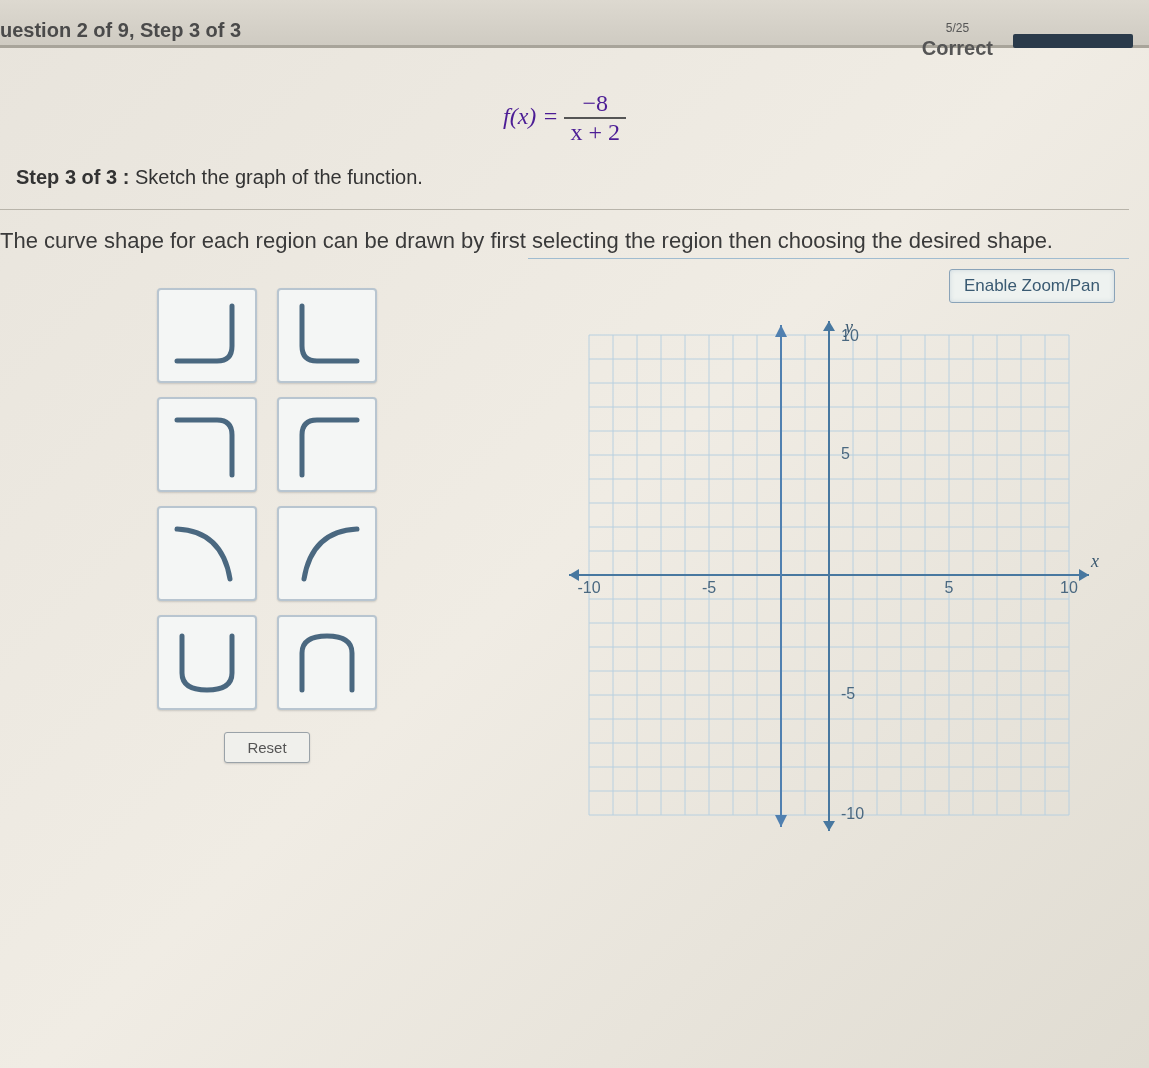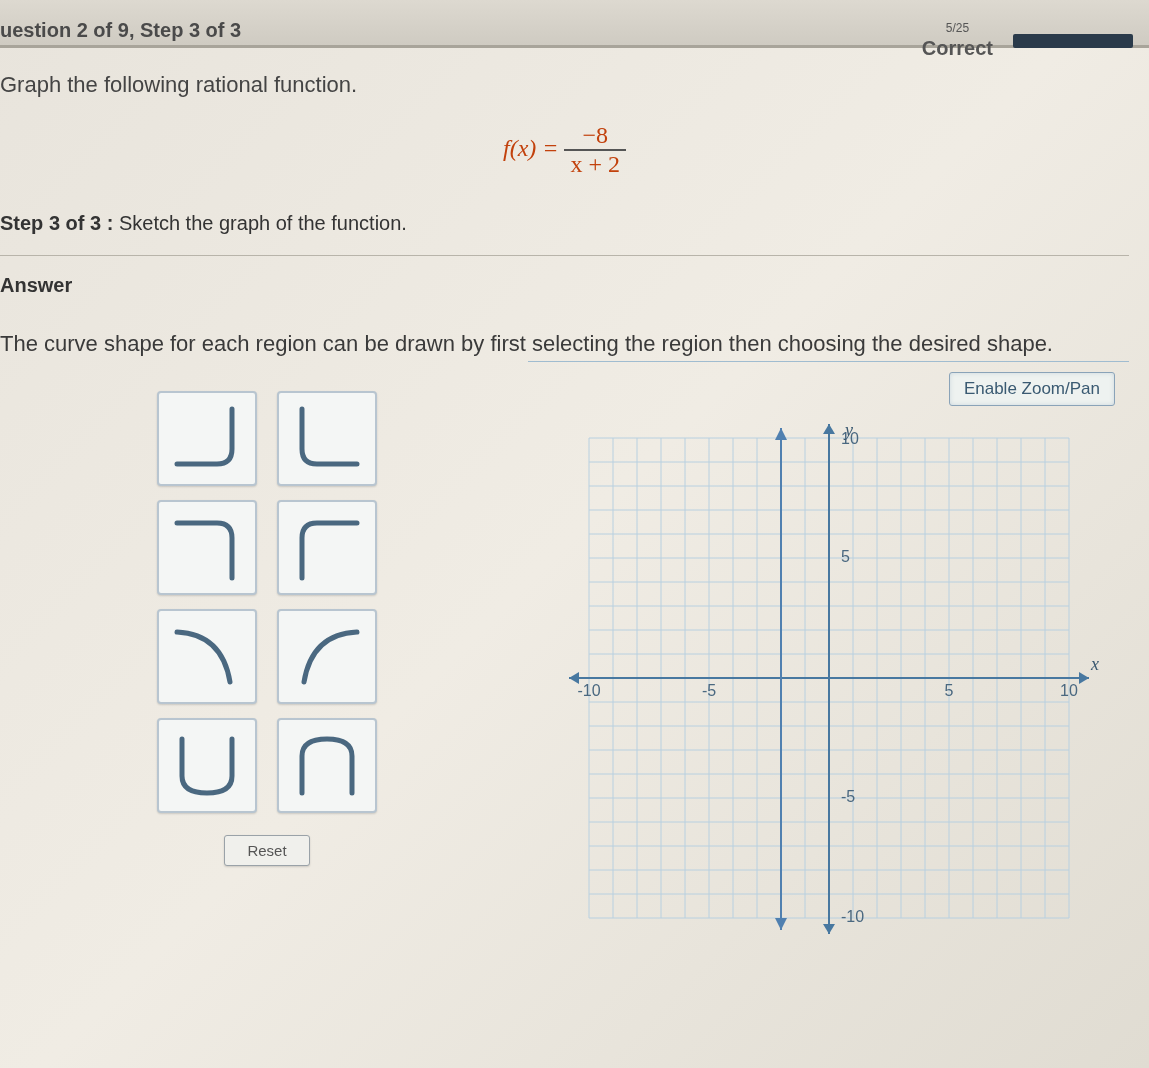--- a/index.html
+++ b/index.html
@@ -49,23 +49,23 @@
     padding: 24px 20px 0 0;
   }
   .instruction {
     font-size: 22px;
     color: #444;
     margin-bottom: 24px;
     padding-left: 0;
   }
   .equation-wrap {
     text-align: center;
-    margin: 18px 0 34px 0;
+    margin: 18px 0 20px 0;
     font-size: 24px;
-    color: #c2410c;
+    color: #4c1d95;
     font-style: italic;
     font-family: "Times New Roman", serif;
   }
   .equation-wrap .frac {
     display: inline-block;
     vertical-align: middle;
     text-align: center;
     font-style: normal;
   }
   .equation-wrap .frac .num {
@@ -74,20 +74,21 @@
     padding: 0 6px;
   }
   .equation-wrap .frac .den {
     display: block;
     padding: 0 6px;
   }
   .step-line {
     font-size: 20px;
     color: #333;
     margin-bottom: 20px;
+    margin-left: 16px;
   }
   .step-line b { font-weight: bold; }
   hr.sep {
     border: none;
     border-top: 1px solid #b8b4aa;
     margin: 6px 0 18px 0;
   }
   .answer-label {
     font-size: 20px;
     font-weight: bold;
@@ -178,38 +179,36 @@
     <div class="score-block">
       <div class="score-top">5/25</div>
       <div class="score-bottom">Correct</div>
     </div>
     <div class="progress-stub"></div>
   </div>
 </div>
 
 <div class="content">
 
-  <div class="instruction">Graph the following rational function.</div>
 
   <div class="equation-wrap">
     <span>f(x) =</span>
     <span class="frac">
       <span class="num">−8</span>
       <span class="den">x + 2</span>
     </span>
   </div>
 
   <div class="step-line">
     <b>Step 3 of 3 :</b>
     <span>Sketch the graph of the function.</span>
   </div>
 
   <hr class="sep">
 
-  <div class="answer-label">Answer</div>
 
   <div class="hint">The curve shape for each region can be drawn by first selecting the region then choosing the desired shape.</div>
 
   <div class="work-area">
 
     <div class="palette">
       <div class="palette-grid">
 
         <div class="shape-btn">
           <svg viewBox="0 0 70 70">

